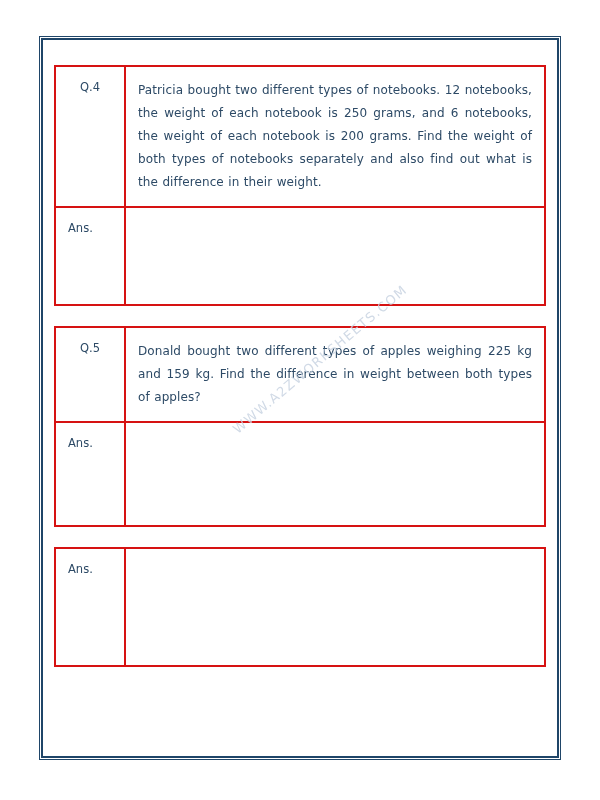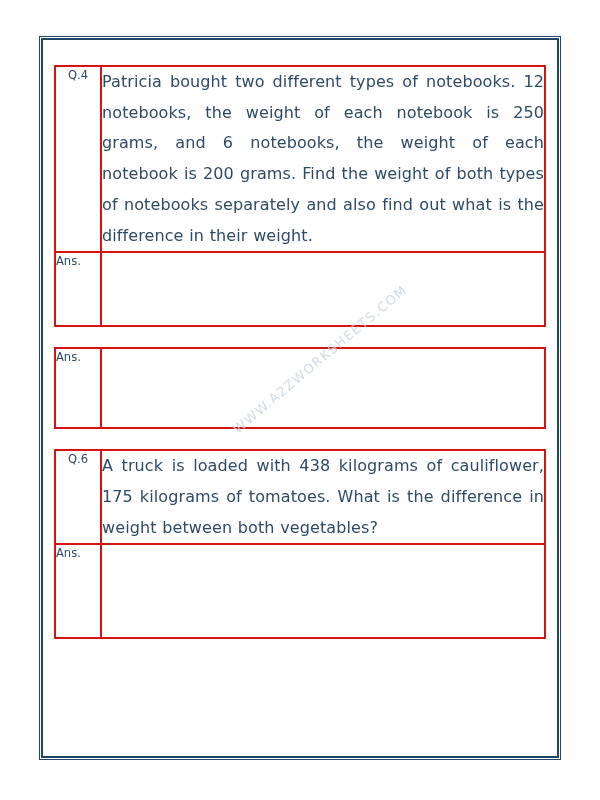--- a/index.html
+++ b/index.html
@@ -48,21 +48,21 @@
   .qblock {
     width: 100%;
     border-collapse: collapse;
     table-layout: fixed;
     margin-bottom: 20px;
     background: #ffffff;
   }
 
   .qblock td {
     border: 2px solid #d61212;
-    padding: 0;
+    padding: 12px;
     vertical-align: top;
   }
 
   .lbl-col {
     width: 44px;
   }
 
   .q-label {
     text-align: center;
     vertical-align: middle;
@@ -76,21 +76,21 @@
     color: #2d4a66;
     font-size: 11.5px;
     line-height: 1.4;
     padding: 6px 0 0 6px;
     text-align: left;
     margin-left: 36px;
   }
 
   .q-text {
     color: #2d4a66;
-    font-size: 16px;
+    font-size: 12px;
     line-height: 1.92;
     text-align: justify;
     text-align-last: left;
     padding: 7px 9px 7px 9px;
     letter-spacing: 0.1px;
     word-spacing: 0.5px;
   }
 
   .ans-cell { background: #ffffff; }
 
@@ -132,33 +132,33 @@
       </tr>
       <tr>
         <td class="lbl-col ans-label ans-h1">Ans.</td>
         <td class="ans-cell ans-h1"></td>
       </tr>
     </tbody>
       </table>
 
     <table class="qblock">
       <tbody>
+          <tr>
+        <td class="lbl-col q-label">Q.5</td>
+        <td class="q-text">Donald bought two different types of apples weighing 225 kg and 159 kg. Find the difference in weight between both types of apples?</td>
+      </tr>
       <tr>
         <td class="lbl-col ans-label ans-h2">Ans.</td>
         <td class="ans-cell ans-h2"></td>
       </tr>
     </tbody>
       </table>
 
     <table class="qblock">
       <tbody>
-          <tr>
-        <td class="lbl-col q-label">Q.6</td>
-        <td class="q-text">A truck is loaded with 438 kilograms of cauliflower, 175 kilograms of tomatoes. What is the difference in weight between both vegetables?</td>
-      </tr>
       <tr>
         <td class="lbl-col ans-label ans-h3">Ans.</td>
         <td class="ans-cell ans-h3"></td>
       </tr>
     </tbody>
       </table>
 
   </div>
 
   <div id="watermark">WWW.A2ZWORKSHEETS.COM</div>

